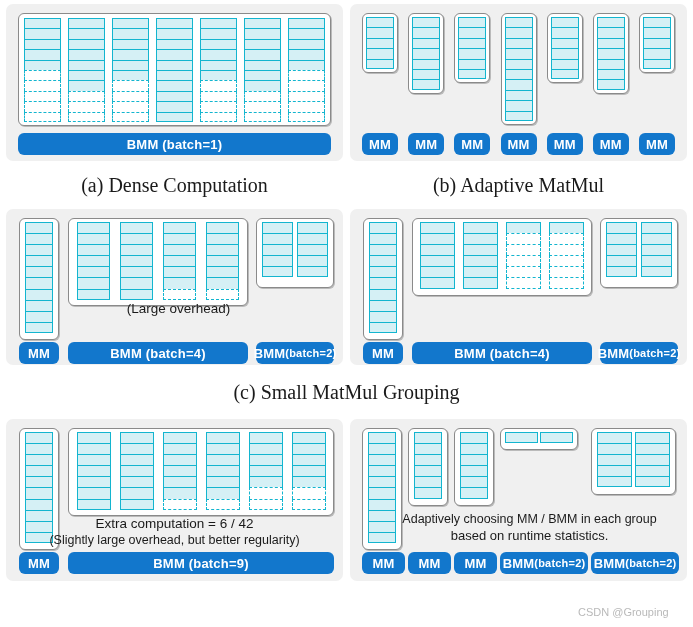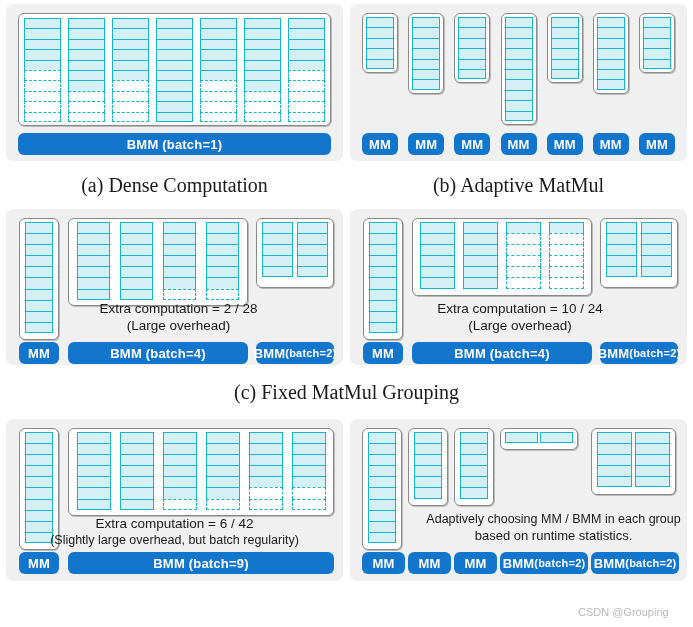--- a/index.html
+++ b/index.html
@@ -372,21 +372,20 @@
             <div class="cell" style="height: 11.1px;"></div>
             <div class="cell" style="height: 11.1px;"></div>
           </div>
         </div>
         <div class="op" style="left: 250px; top: 133px; width: 78px; height: 22px;">
           <span>BMM </span>
           <span class="sub">(batch=2)</span>
         </div>
       </div>
     <div class="note" style="left:55px;top:92px;width:235px;">
-      <div>Extra computation = 2 / 28</div>
       <div>(Large overhead)</div>
     </div>
   </div>
 
   <div class="panel" style="left:350px;top:209px;width:337px;height:156px;">
     <div id="c-right-boxes" style="position:absolute;left:0;top:0;width:337px;height:156px;">
         <div class="gbox pad" style="left: 13px; top: 9px; width: 40px; height: 122px; justify-content: space-around;">
           <div class="col" style="width: 28px;">
             <div class="cell" style="height: 11.1px;"></div>
             <div class="cell" style="height: 11.1px;"></div>
@@ -454,26 +453,22 @@
             <div class="cell" style="height: 11.1px;"></div>
             <div class="cell" style="height: 11.1px;"></div>
             <div class="cell" style="height: 11.1px;"></div>
           </div>
         </div>
         <div class="op" style="left: 250px; top: 133px; width: 78px; height: 22px;">
           <span>BMM </span>
           <span class="sub">(batch=2)</span>
         </div>
       </div>
-    <div class="note" style="left:50px;top:92px;width:240px;">
-      <div>Extra computation = 10 / 24</div>
-      <div>(Large overhead)</div>
-    </div>
   </div>
-  <div class="caption" style="left:0px;top:381px;width:693px;">(c) Fixed MatMul Grouping</div>
+  <div class="caption" style="left:0px;top:381px;width:693px;">(c) Small MatMul Grouping</div>
 
   <div class="panel" style="left:6px;top:419px;width:337px;height:162px;">
     <div id="d-left-boxes" style="position:absolute;left:0;top:0;width:337px;height:162px;">
         <div class="gbox pad" style="left: 13px; top: 9px; width: 40px; height: 122px; justify-content: space-around;">
           <div class="col" style="width: 28px;">
             <div class="cell" style="height: 11.1px;"></div>
             <div class="cell" style="height: 11.1px;"></div>
             <div class="cell" style="height: 11.1px;"></div>
             <div class="cell" style="height: 11.1px;"></div>
             <div class="cell" style="height: 11.1px;"></div>
@@ -542,21 +537,21 @@
             <div class="cell empty" style="height: 11.1px;"></div>
             <div class="cell empty" style="height: 11.1px;"></div>
           </div>
         </div>
         <div class="op" style="left: 62px; top: 133px; width: 266px; height: 22px;">
           <span>BMM (batch=9)</span>
         </div>
       </div>
     <div class="note" style="left:6px;top:97px;width:325px;">
       <div>Extra computation = 6 / 42</div>
-      <div style="font-size:12.5px;">(Slightly large overhead, but batch regularity)</div>
+      <div style="font-size:12.5px;">(Slightly large overhead, but better regularity)</div>
     </div>
   </div>
 
   <div class="panel" style="left:350px;top:419px;width:337px;height:162px;">
     <div id="d-right-boxes" style="position:absolute;left:0;top:0;width:337px;height:162px;">
         <div class="gbox pad" style="left: 12px; top: 9px; width: 40px; height: 122px; justify-content: space-around;">
           <div class="col" style="width: 28px;">
             <div class="cell" style="height: 11.1px;"></div>
             <div class="cell" style="height: 11.1px;"></div>
             <div class="cell" style="height: 11.1px;"></div>
@@ -624,20 +619,20 @@
             <div class="cell" style="height: 11.1px;"></div>
             <div class="cell" style="height: 11.1px;"></div>
             <div class="cell" style="height: 11.1px;"></div>
           </div>
         </div>
         <div class="op" style="left: 241px; top: 133px; width: 88px; height: 22px;">
           <span>BMM </span>
           <span class="sub">(batch=2)</span>
         </div>
       </div>
-    <div class="note" style="left:66px;top:93px;width:275px;">
+    <div class="note" style="left:42px;top:93px;width:275px;">
       <div style="font-size:12.5px;">Adaptively choosing MM / BMM in each group</div>
       <div style="font-size:13px;">based on runtime statistics.</div>
     </div>
   </div>
 
   <div class="watermark" style="left:578px;top:606px;">CSDN @Grouping</div>
 </div>
 
 </body></html>

